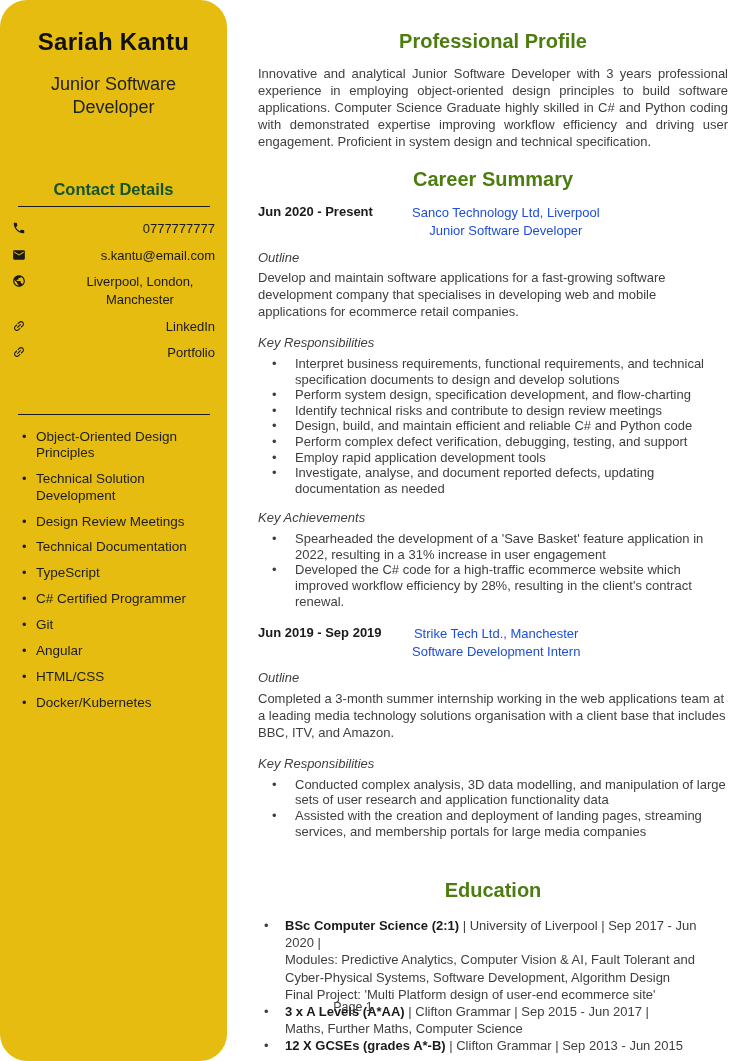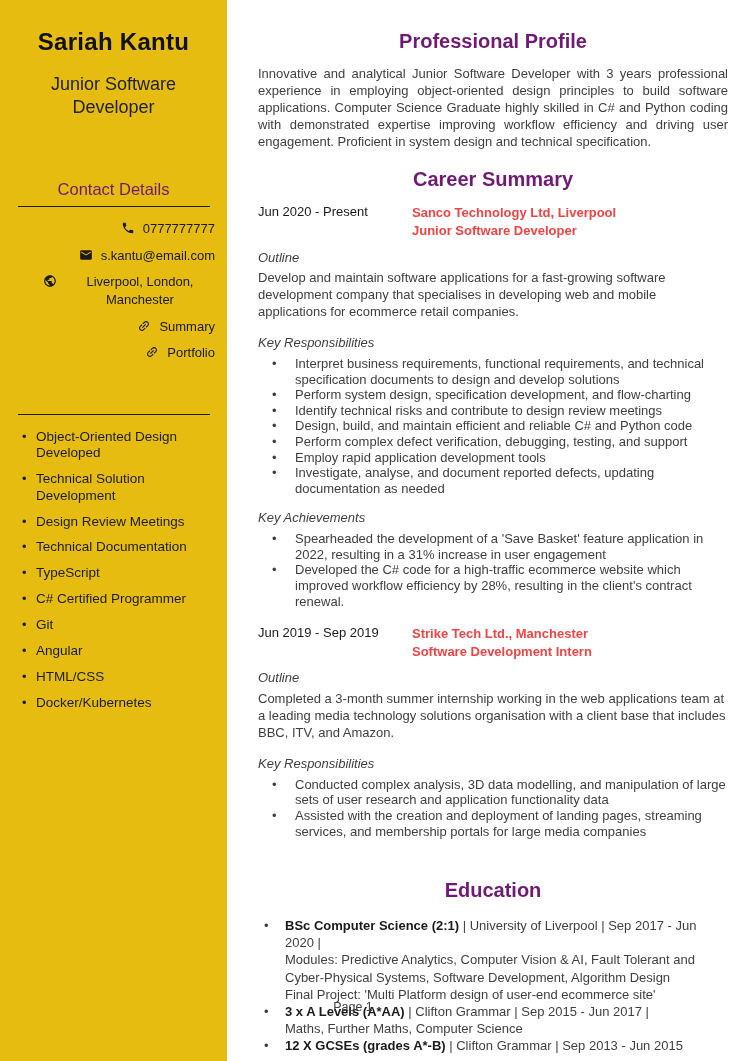--- a/index.html
+++ b/index.html
@@ -17,48 +17,49 @@
   
   .sidebar {
     position: absolute;
     left: 0; top: 0;
     width: 227px;
     height: 100%;
     background: #e5bc0f;
     color: #1a1a1a;
     text-align: center;
     padding: 28px 0 0 0;
+    border-radius: 27px;
   }
   .name {
     font-size: 24px;
     font-weight: bold;
     letter-spacing: 0.3px;
     color: #111111;
   }
   .side-title {
     font-size: 18px;
     line-height: 1.26;
     margin: 17px 24px 0;
     color: #222222;
   }
   .side-heading {
     font-size: 16.5px;
-    font-weight: normal;
-    color: #701a75;
+    font-weight: bold;
+    color: #14532d;
   }
   .contact-section { margin-top: 62px; }
   .side-rule {
     border: none;
     border-top: 1.5px solid #1a1a1a;
     margin: 7px 17px 0 18px;
   }
   .contact-list { margin-top: 13px; }
   .contact-item {
     display: flex;
-    justify-content: flex-end;
+    justify-content: space-between;
     align-items: flex-start;
     gap: 8px;
     font-size: 13px;
     line-height: 1.35;
     margin-bottom: 9px;
     padding: 0 12px;
   }
   .contact-item .ctext { max-width: 150px; }
   .cicon { flex: none; width: 14px; height: 14px; margin-top: 1px; }
   .cicon svg { display: block; width: 14px; height: 14px; fill: #1a1a1a; }
@@ -92,38 +93,38 @@
     left: 258px; top: 0;
     width: 470px;
     padding-top: 28px;
     font-size: 13px;
     line-height: 1.3;
   }
   .main-heading {
     text-align: center;
     font-size: 20px;
     font-weight: bold;
-    color: #701a75;
+    color: #4d7c0f;
     margin: 0 0 12px 0;
   }
   .profile-text {
     text-align: justify;
     margin: 0 0 16px 0;
   }
   .section-gap { margin-top: 2px; }
 
   .job { margin-top: 2px; }
   .job-header { display: flex; margin-bottom: 6px; }
   .job-dates {
     flex: none;
     width: 154px;
-    font-weight: normal;
+    font-weight: bold;
     color: #1a1a1a;
   }
-  .job-co { font-weight: bold; color: #ef4444; line-height: 1.35; }
+  .job-co { font-weight: normal; color: #1d4ed8; line-height: 1.35; text-align: center; }
   .sub-label {
     font-style: italic;
     color: #3f3f3f;
     margin: 10px 0 4px 0;
   }
   .job p { margin: 0; }
   .bullets {
     list-style: none;
     margin: 2px 0 0 0;
     padding: 0;
@@ -208,39 +209,39 @@
           </span>
           <span class="ctext">Liverpool, London, Manchester</span>
         </div>
 
         <div class="contact-item">
           <span class="cicon rot">
             <svg viewBox="0 0 24 24">
                 <path d="M3.9 12c0-1.71 1.39-3.1 3.1-3.1h4V7H7c-2.76 0-5 2.24-5 5s2.24 5 5 5h4v-1.9H7c-1.71 0-3.1-1.39-3.1-3.1zM8 13h8v-2H8v2zm9-6h-4v1.9h4c1.71 0 3.1 1.39 3.1 3.1s-1.39 3.1-3.1 3.1h-4V17h4c2.76 0 5-2.24 5-5s-2.24-5-5-5z"></path>
               </svg>
           </span>
-          <span class="ctext">Summary</span>
+          <span class="ctext">LinkedIn</span>
         </div>
 
         <div class="contact-item">
           <span class="cicon rot">
             <svg viewBox="0 0 24 24">
                 <path d="M3.9 12c0-1.71 1.39-3.1 3.1-3.1h4V7H7c-2.76 0-5 2.24-5 5s2.24 5 5 5h4v-1.9H7c-1.71 0-3.1-1.39-3.1-3.1zM8 13h8v-2H8v2zm9-6h-4v1.9h4c1.71 0 3.1 1.39 3.1 3.1s-1.39 3.1-3.1 3.1h-4V17h4c2.76 0 5-2.24 5-5s-2.24-5-5-5z"></path>
               </svg>
           </span>
           <span class="ctext">Portfolio</span>
         </div>
 
       </div>
     </section>
 
     <section class="skills-section">
       <hr class="side-rule">
       <ul class="skills-list">
-        <li>Object-Oriented Design Developed</li>
+        <li>Object-Oriented Design Principles</li>
         <li>Technical Solution Development</li>
         <li>Design Review Meetings</li>
         <li>Technical Documentation</li>
         <li>TypeScript</li>
         <li>C# Certified Programmer</li>
         <li>Git</li>
         <li>Angular</li>
         <li>HTML/CSS</li>
         <li>Docker/Kubernetes</li>
       </ul>

